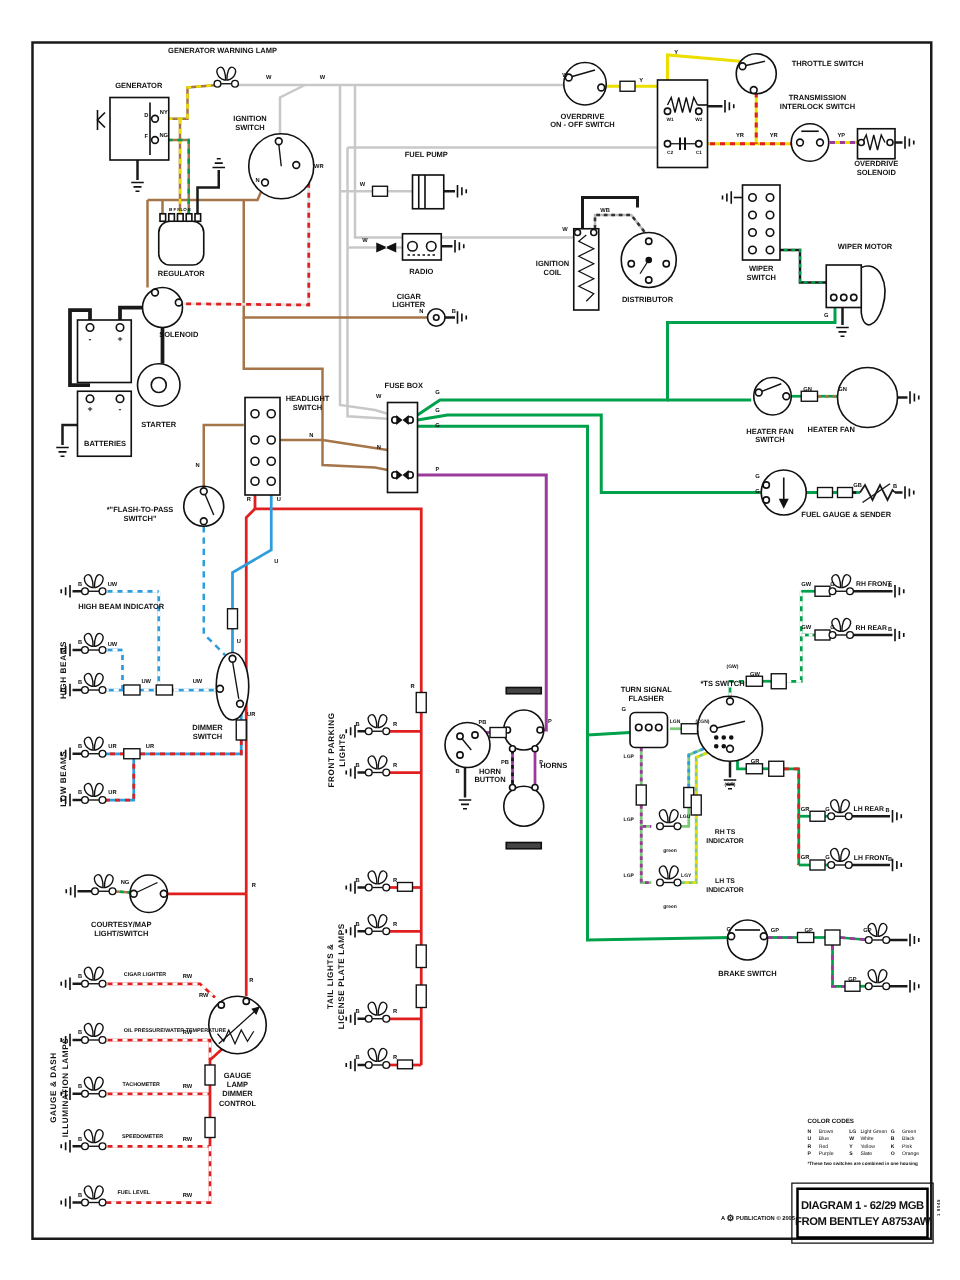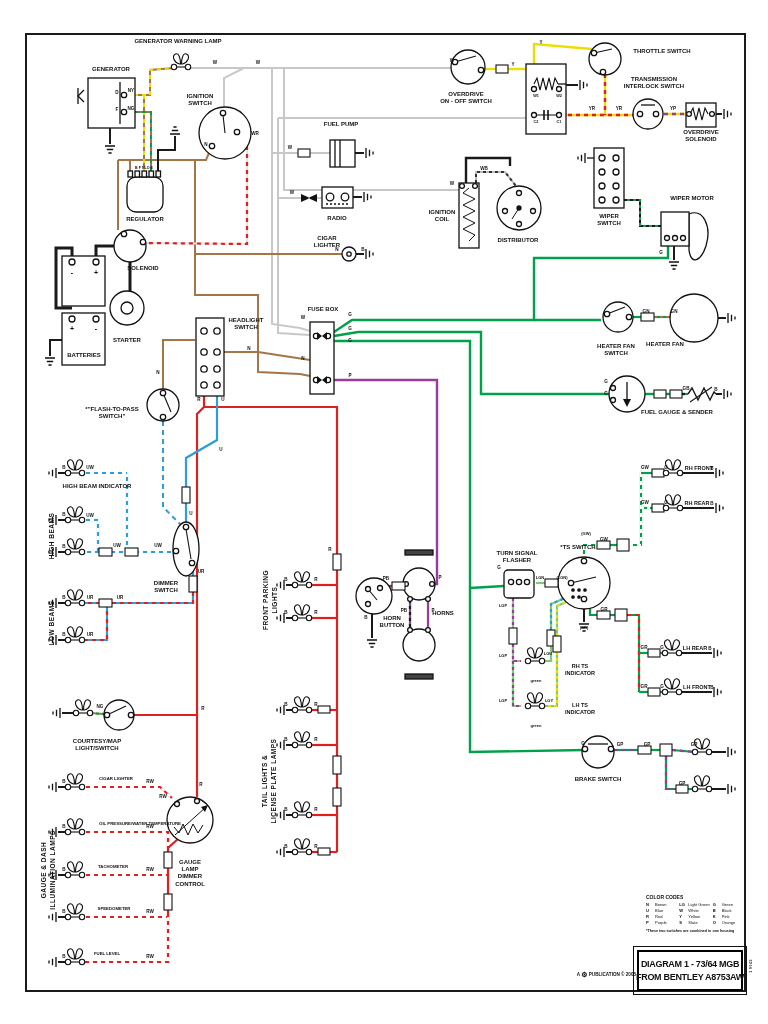--- a/index.html
+++ b/index.html
@@ -854,17 +854,17 @@
 
   <div class="pub">
     <span>A</span>
     <span class="gear">⚙</span>
     <span>PUBLICATION</span>
     <span>© 2005</span>
   </div>
 
   <div class="tb-outer">
     <div class="tb-inner">
-      <div>DIAGRAM 1 - 73/64 MGB</div>
+      <div>DIAGRAM 1 - 62/29 MGB</div>
       <div>FROM BENTLEY A8753AW</div>
     </div>
   </div>
 </div>
 
 </body></html>

